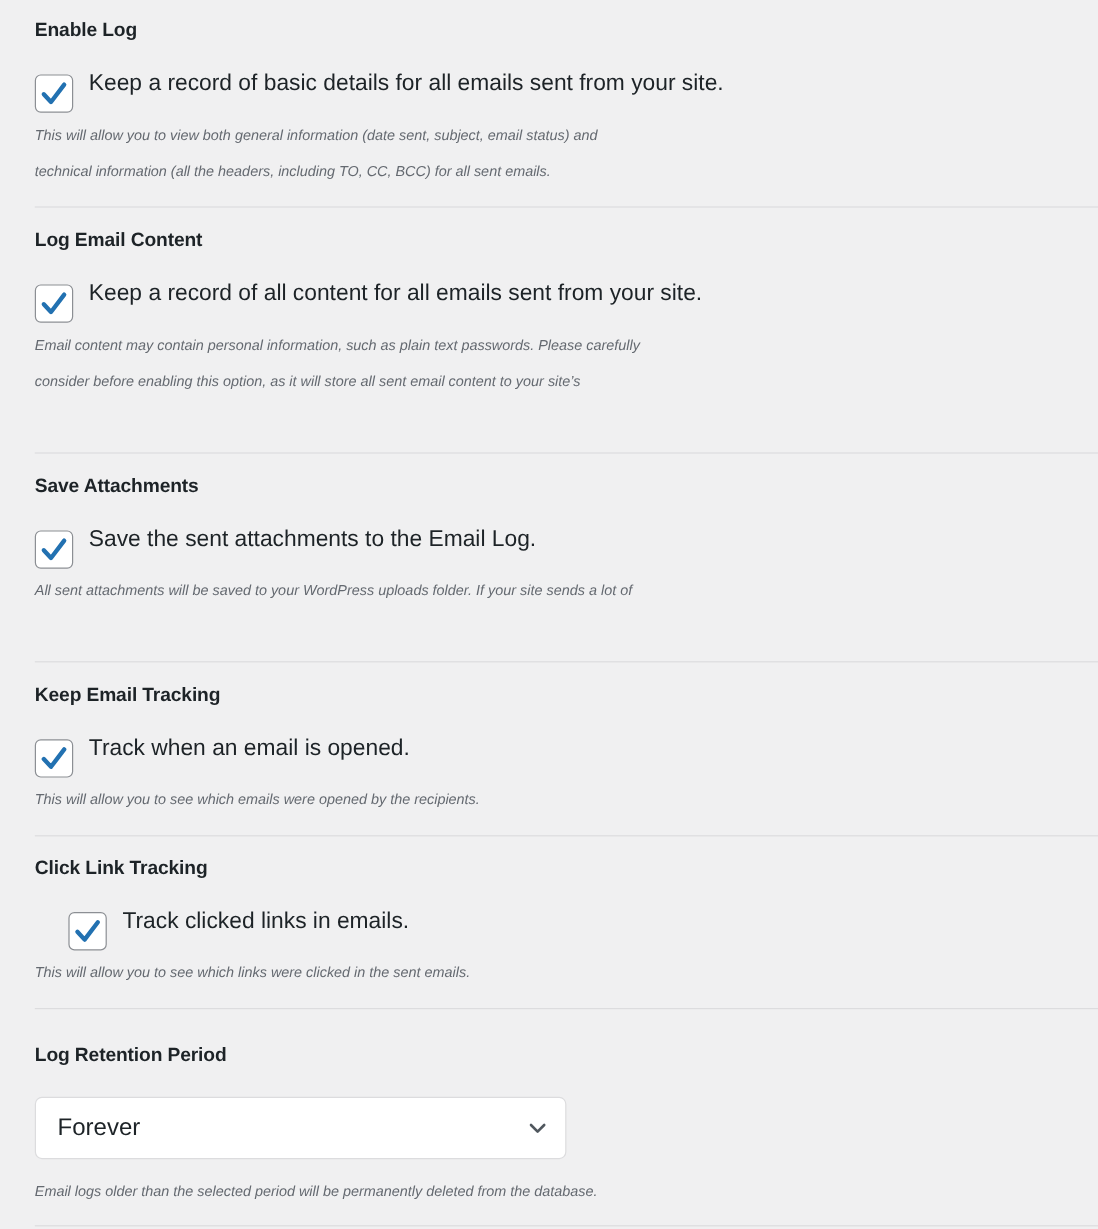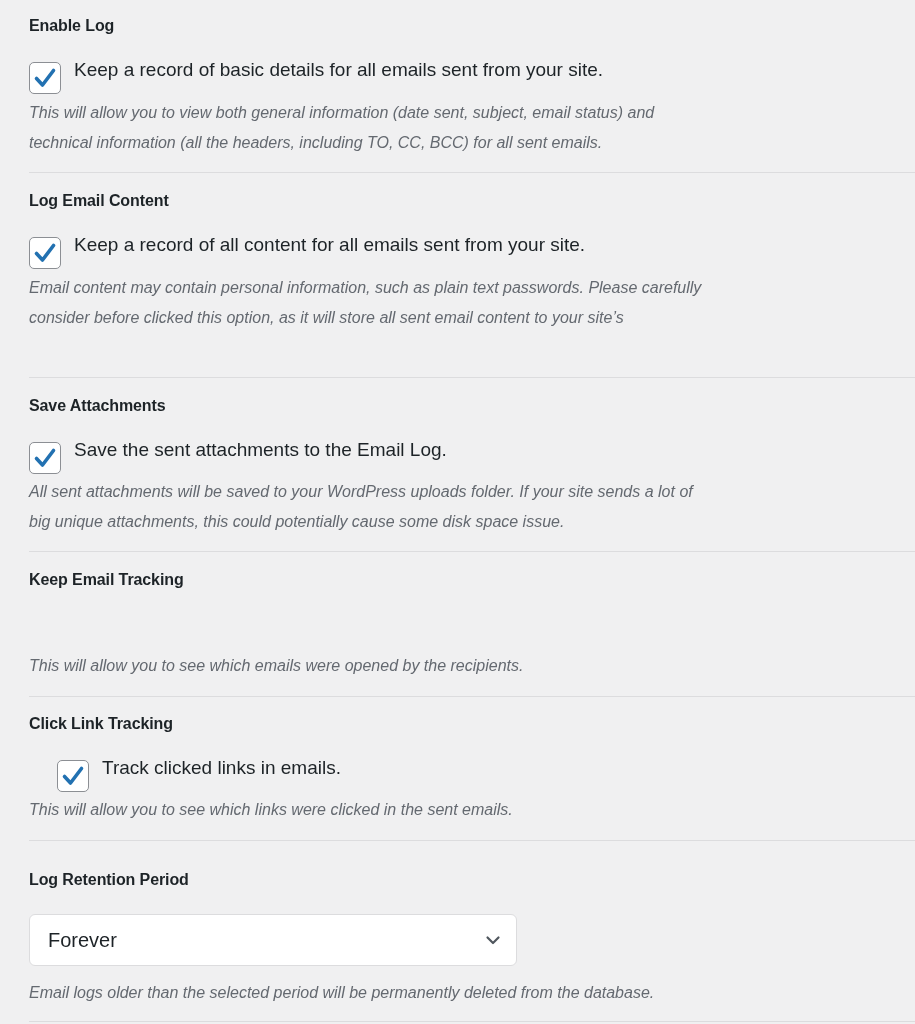--- a/index.html
+++ b/index.html
@@ -26,24 +26,24 @@
     .checkbox {
       width: 32px; height: 32px; box-sizing: border-box;
       border: 1.5px solid #8c8f94; border-radius: 5px; background: #fff;
       display: flex; align-items: center; justify-content: center;
       margin-right: 13px; cursor: pointer;
     }
     .checkbox svg { width: 24px; height: 24px; }
     .check-label { font-size: 19px; color: #1d2327; line-height: 24px; position: relative; top: -4px; }
     .desc {
       position: absolute; left: 0; right: 24px;
-      font-size: 16px; font-style: italic; color: #646970; line-height: 30px;
+      font-size: 12px; font-style: italic; color: #646970; line-height: 30px;
     }
     .select {
-      position: absolute; left: 0; width: 488px; height: 52px; box-sizing: border-box;
+      position: absolute; left: 0; width: 443px; height: 52px; box-sizing: border-box;
       background: #fff; border: 1px solid #dcdcde; border-radius: 6px;
       display: flex; align-items: center; justify-content: space-between;
       padding: 0 14px 0 18px; cursor: pointer;
     }
     .select-value { font-size: 20px; color: #1d2327; }
     .chev svg { width: 18px; height: 18px; display: block; }
   </style>
 </head>
 <body>
 
@@ -71,44 +71,51 @@
     <div class="check-row" style="top:48px;">
       <div class="checkbox">
         <svg viewBox="0 0 24 24">
             <path d="M3.5 12.5 L9.5 19 L20.5 4.5" fill="none" stroke="#2271b1" stroke-width="3.6" stroke-linecap="round" stroke-linejoin="round"></path>
           </svg>
       </div>
       <span class="check-label">Keep a record of all content for all emails sent from your site.</span>
     </div>
     <div class="desc" style="top:84px;">
       <div>Email content may contain personal information, such as plain text passwords. Please carefully</div>
-      <div>consider before clicked this option, as it will store all sent email content to your site’s</div>
+      <div>consider before enabling this option, as it will store all sent email content to your site’s</div>
     </div>
   </div>
   <div class="divider" style="top:377px;"></div>
 
   <div class="section" style="top:394px;">
     <div class="heading">Save Attachments</div>
     <div class="check-row" style="top:48px;">
       <div class="checkbox">
         <svg viewBox="0 0 24 24">
             <path d="M3.5 12.5 L9.5 19 L20.5 4.5" fill="none" stroke="#2271b1" stroke-width="3.6" stroke-linecap="round" stroke-linejoin="round"></path>
           </svg>
       </div>
       <span class="check-label">Save the sent attachments to the Email Log.</span>
     </div>
     <div class="desc" style="top:83px;">
       <div>All sent attachments will be saved to your WordPress uploads folder. If your site sends a lot of</div>
-      <div>big unique attachments, this could potentially cause some disk space issue.</div>
     </div>
   </div>
   <div class="divider" style="top:551px;"></div>
 
   <div class="section" style="top:568px;">
     <div class="heading">Keep Email Tracking</div>
+    <div class="check-row" style="top:48px;">
+      <div class="checkbox">
+        <svg viewBox="0 0 24 24">
+            <path d="M3.5 12.5 L9.5 19 L20.5 4.5" fill="none" stroke="#2271b1" stroke-width="3.6" stroke-linecap="round" stroke-linejoin="round"></path>
+          </svg>
+      </div>
+      <span class="check-label">Track when an email is opened.</span>
+    </div>
     <div class="desc" style="top:83px;">
       <div>This will allow you to see which emails were opened by the recipients.</div>
     </div>
   </div>
   <div class="divider" style="top:696px;"></div>
 
   <div class="section" style="top:712px;">
     <div class="heading">Click Link Tracking</div>
     <div class="check-row" style="top:48px;padding-left:28px;">
       <div class="checkbox">

